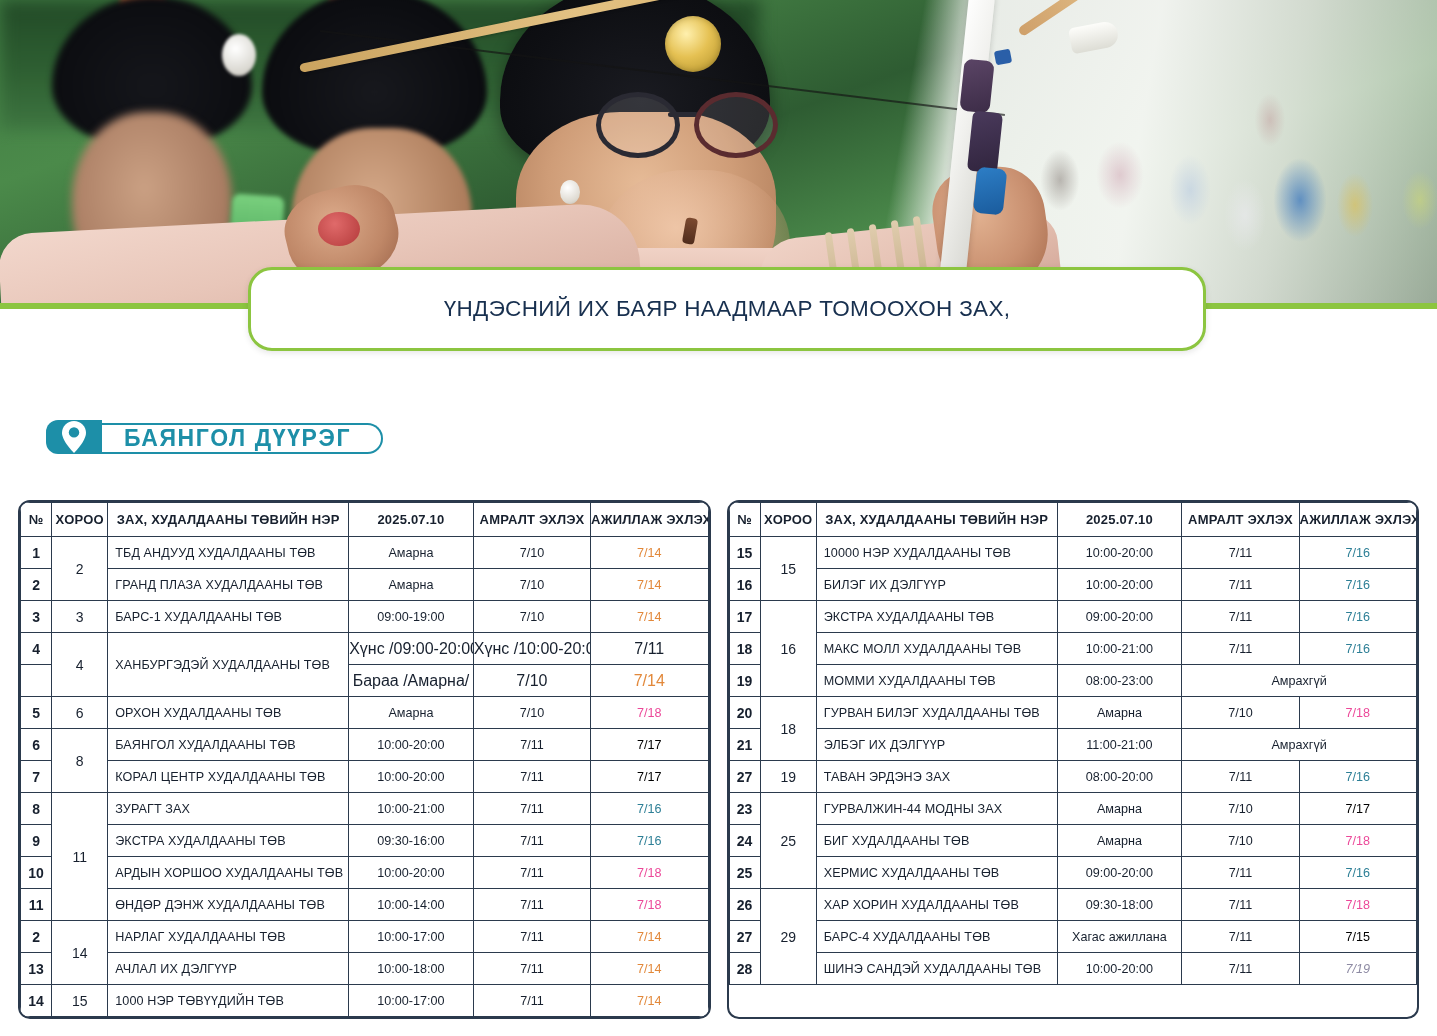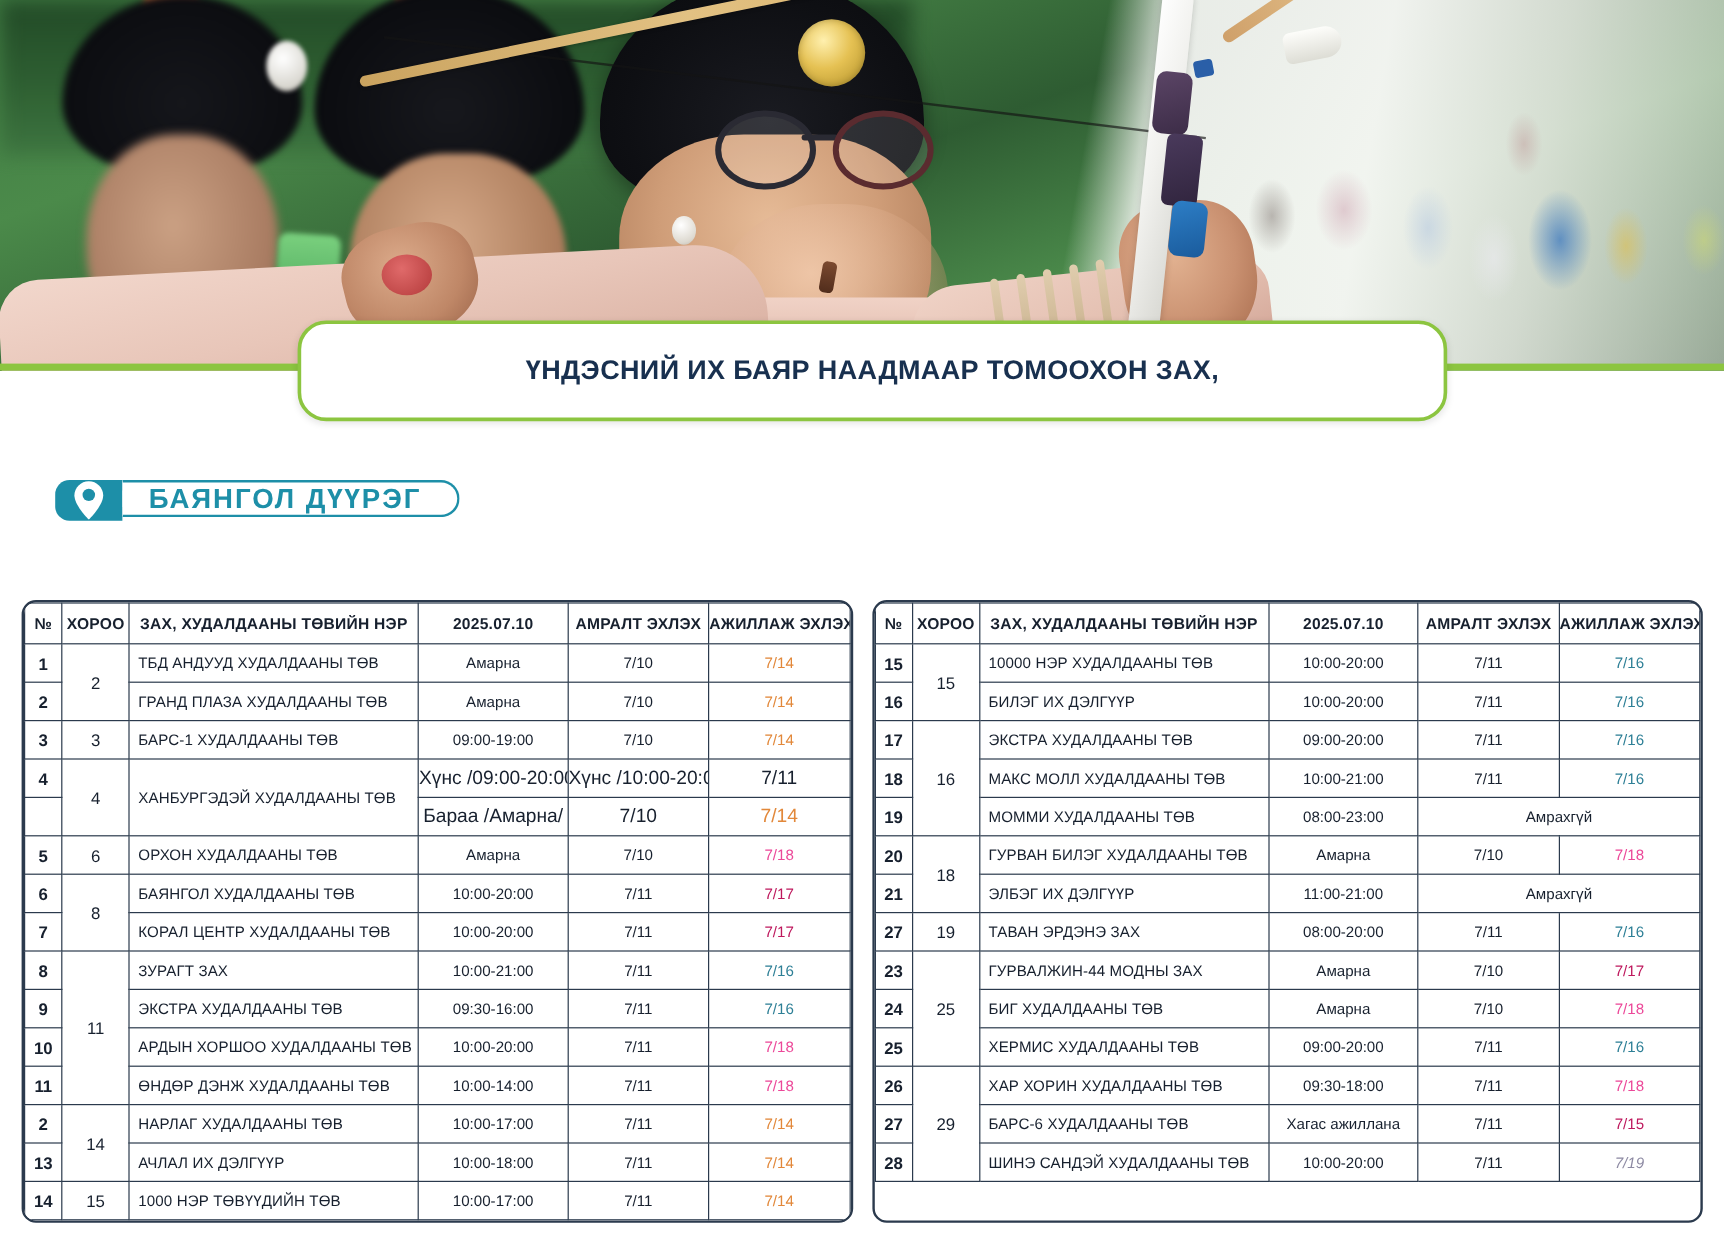--- a/index.html
+++ b/index.html
@@ -250,32 +250,32 @@
     position:absolute;left:248px;top:267px;width:952px;height:78px;
     background:#ffffff;
     border:3px solid #8cc540;
     border-radius:24px;
     display:flex;align-items:center;justify-content:center;
     box-shadow:0 2px 6px rgba(0,0,0,.10);
     z-index:5;
   }
   .banner-text{
     color:#18304f;
-    font-weight:bold;
+    font-weight:normal;
     font-size:22.5px;
     line-height:1.28;
     letter-spacing:.3px;
     text-align:center;
     padding:0 18px;
   }
 
   
   .district{
     position:absolute;left:46px;top:400px;
-    display:flex;align-items:flex-start;height:54px;
+    display:flex;align-items:flex-end;height:54px;
   }
   .district-pin{
     width:56px;
     background:#1d8fa8;
     border-radius:12px 0 0 12px;
     display:flex;align-items:center;justify-content:center;
   }
   .district-label{
     background:#ffffff;
     border:2px solid #1d8fa8;
@@ -335,21 +335,21 @@
 
   col.c-no{width:30px;}
   col.c-horoo{width:54px;}
   col.c-name{width:232px;}
   col.c-sched{width:120px;}
   col.c-rest{width:113px;}
   col.c-start{width:113px;}
 
   .c-o{color:#e2883a;}
   .c-p{color:#ec4899;}
-  .c-g{color:#be185d;}
+  .c-g{color:#000000;}
   .c-t{color:#2d7f96;}
   .c-y{color:#8d8aa3;font-style:italic;}
   .c-k{color:#17202e;}
 </style>
 </head>
 <body>
 
 <div class="hero">
   <div class="hero-photo"></div>
   <div class="hero-band"></div>
@@ -662,21 +662,21 @@
           <tr>
             <td class="num">26</td>
             <td class="horoo" rowspan="3">29</td>
             <td class="name">ХАР ХОРИН ХУДАЛДААНЫ ТӨВ</td>
             <td>09:30-18:00</td>
             <td>7/11</td>
             <td class="c-p">7/18</td>
           </tr>
           <tr>
             <td class="num">27</td>
-            <td class="name">БАРС-6 ХУДАЛДААНЫ ТӨВ</td>
+            <td class="name">БАРС-4 ХУДАЛДААНЫ ТӨВ</td>
             <td>Хагас ажиллана</td>
             <td>7/11</td>
             <td class="c-g">7/15</td>
           </tr>
           <tr>
             <td class="num">28</td>
             <td class="name">ШИНЭ САНДЭЙ ХУДАЛДААНЫ ТӨВ</td>
             <td>10:00-20:00</td>
             <td>7/11</td>
             <td class="c-y">7/19</td>

